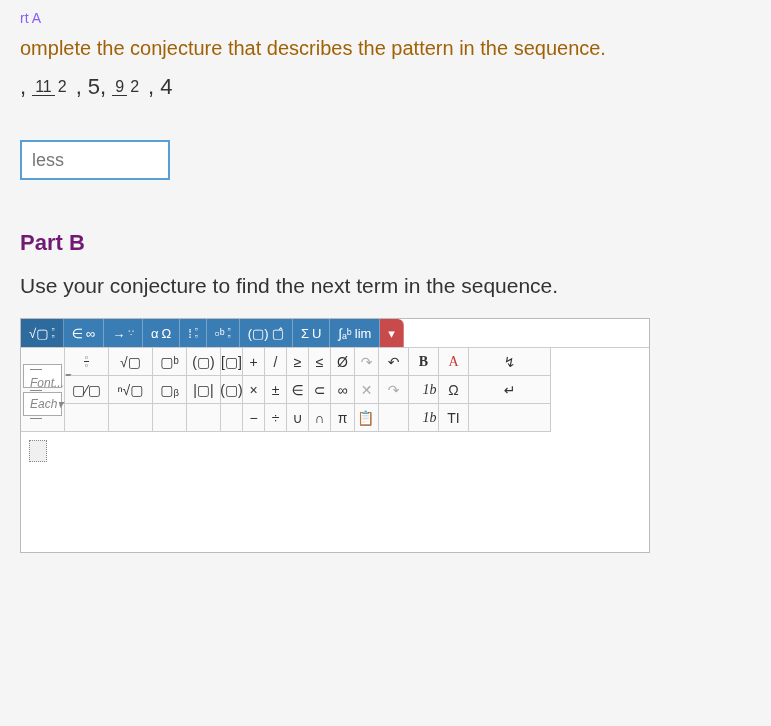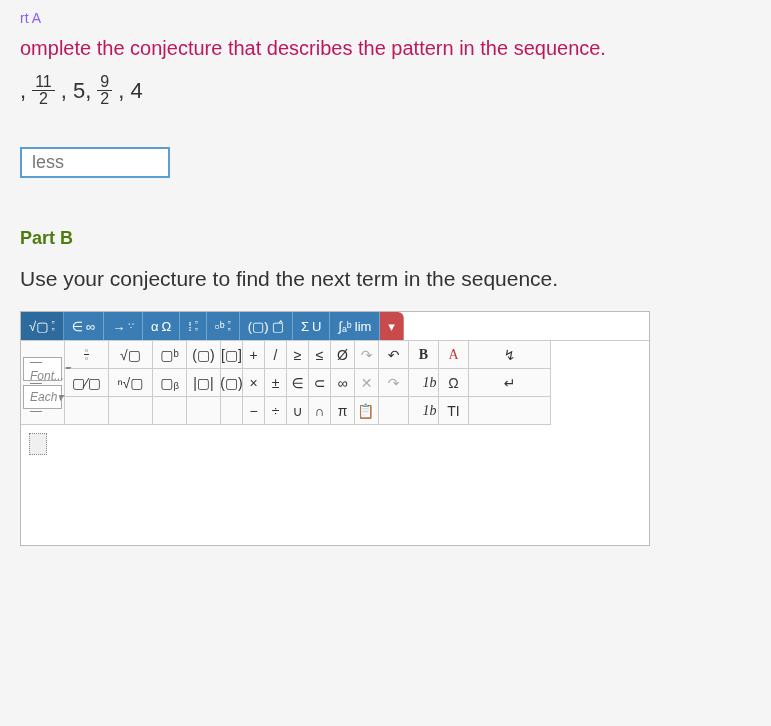--- a/index.html
+++ b/index.html
@@ -12,35 +12,35 @@
       color: #333;
       overflow: hidden;
     }
     .part-label {
       font-size: 14px;
       color: #8b5cf6;
       margin-bottom: 8px;
     }
     .instruction {
       font-size: 20px;
-      color: #be185d;
+      color: #a16207;
       margin-bottom: 12px;
       line-height: 1.4;
     }
     .sequence {
       font-size: 22px;
       color: #333;
       margin-bottom: 40px;
       display: flex;
       align-items: center;
       gap: 4px;
     }
     .frac {
       display: inline-flex;
-      flex-direction: column;
+      flex-direction: row;
       align-items: center;
       font-size: 16px;
       line-height: 1;
       vertical-align: middle;
       margin: 0 2px;
     }
     .frac .num { border-bottom: 1.5px solid #333; padding: 0 3px; }
     .frac .den { padding: 0 3px; }
     .sentence-row {
       display: flex;
@@ -48,30 +48,30 @@
       font-size: 20px;
       color: #333;
       margin-bottom: 50px;
       gap: 6px;
     }
     .answer-box {
       border: 2px solid #5a9fd4;
       background: #fff;
       padding: 6px 10px;
       min-width: 150px;
-      height: 31px;
+      height: 40px;
       display: flex;
       align-items: center;
       font-size: 18px;
       color: #777;
     }
     .part-b-heading {
-      font-size: 18px;
+      font-size: 22px;
       font-weight: bold;
-      color: #4d7c0f;
+      color: #701a75;
       margin-bottom: 18px;
     }
     .part-b-instruction {
       font-size: 21px;
       color: #333;
       margin-bottom: 20px;
     }
     .editor {
       border: 1px solid #bbb;
       background: #fff;

